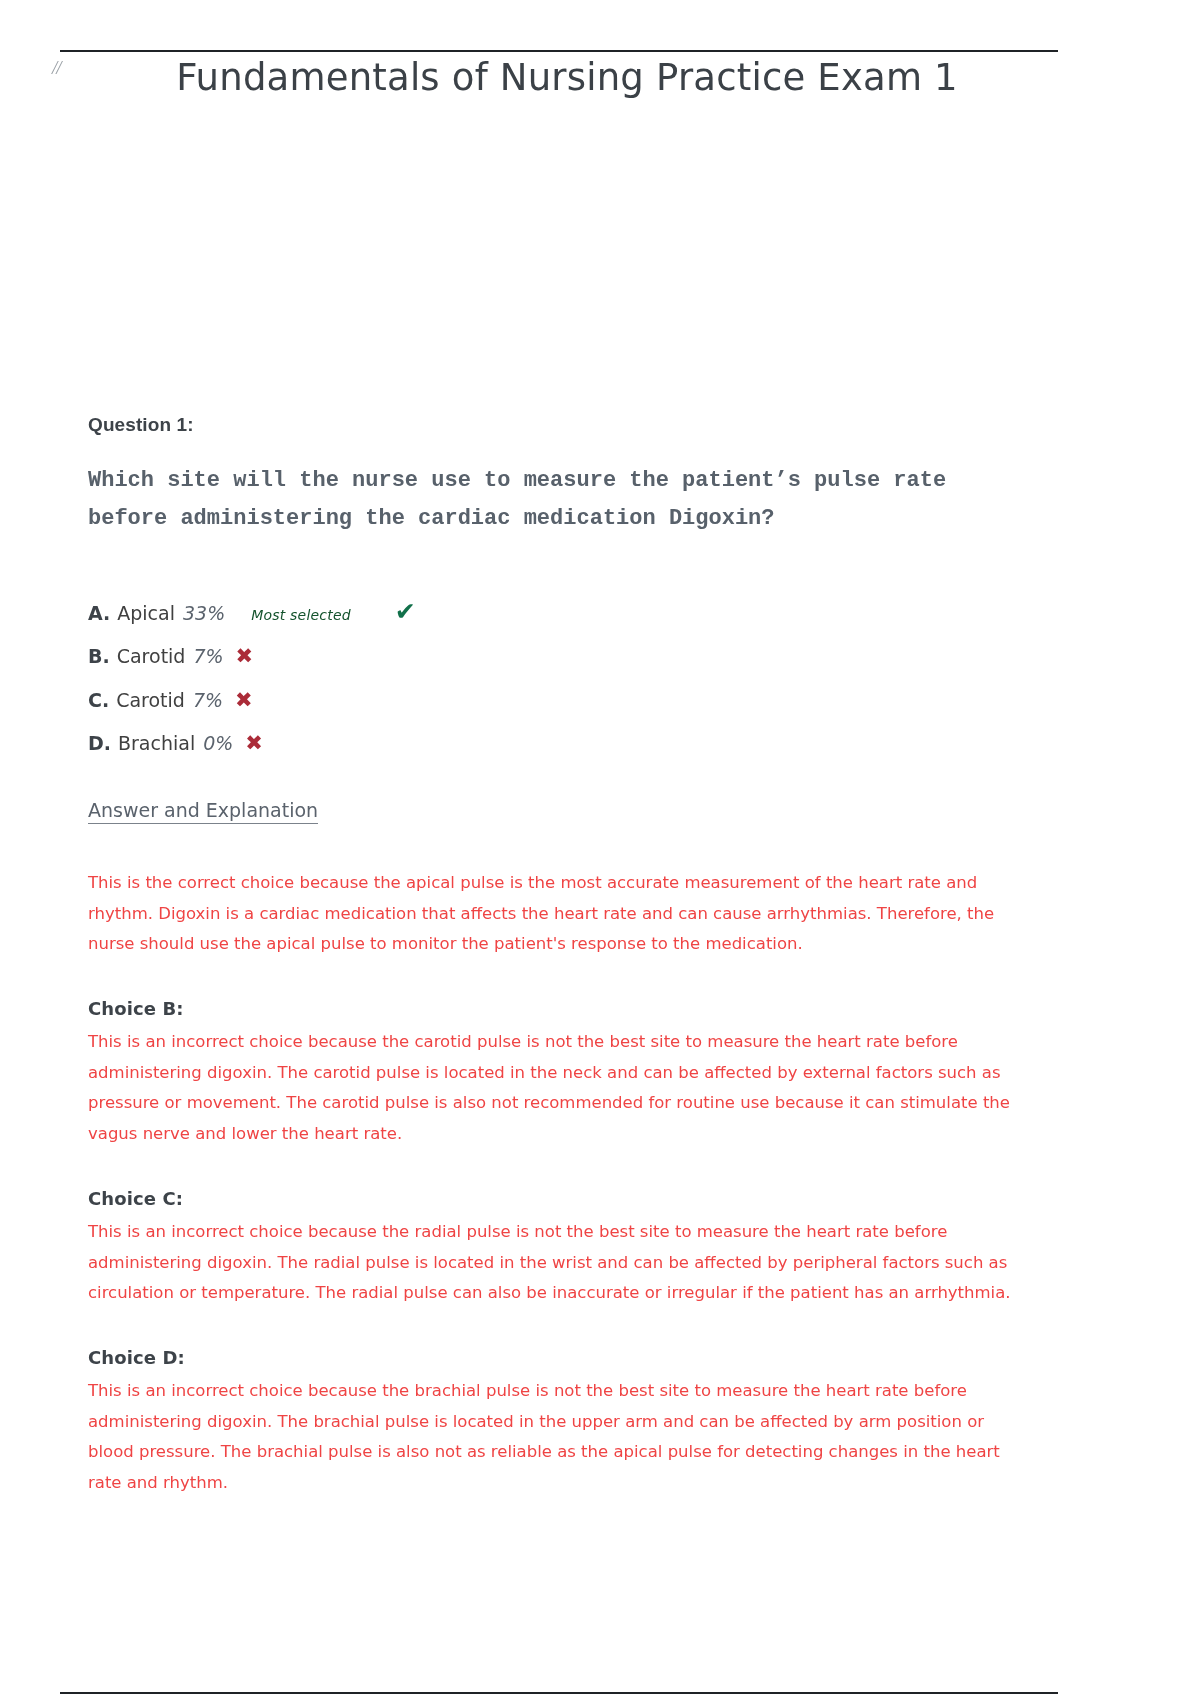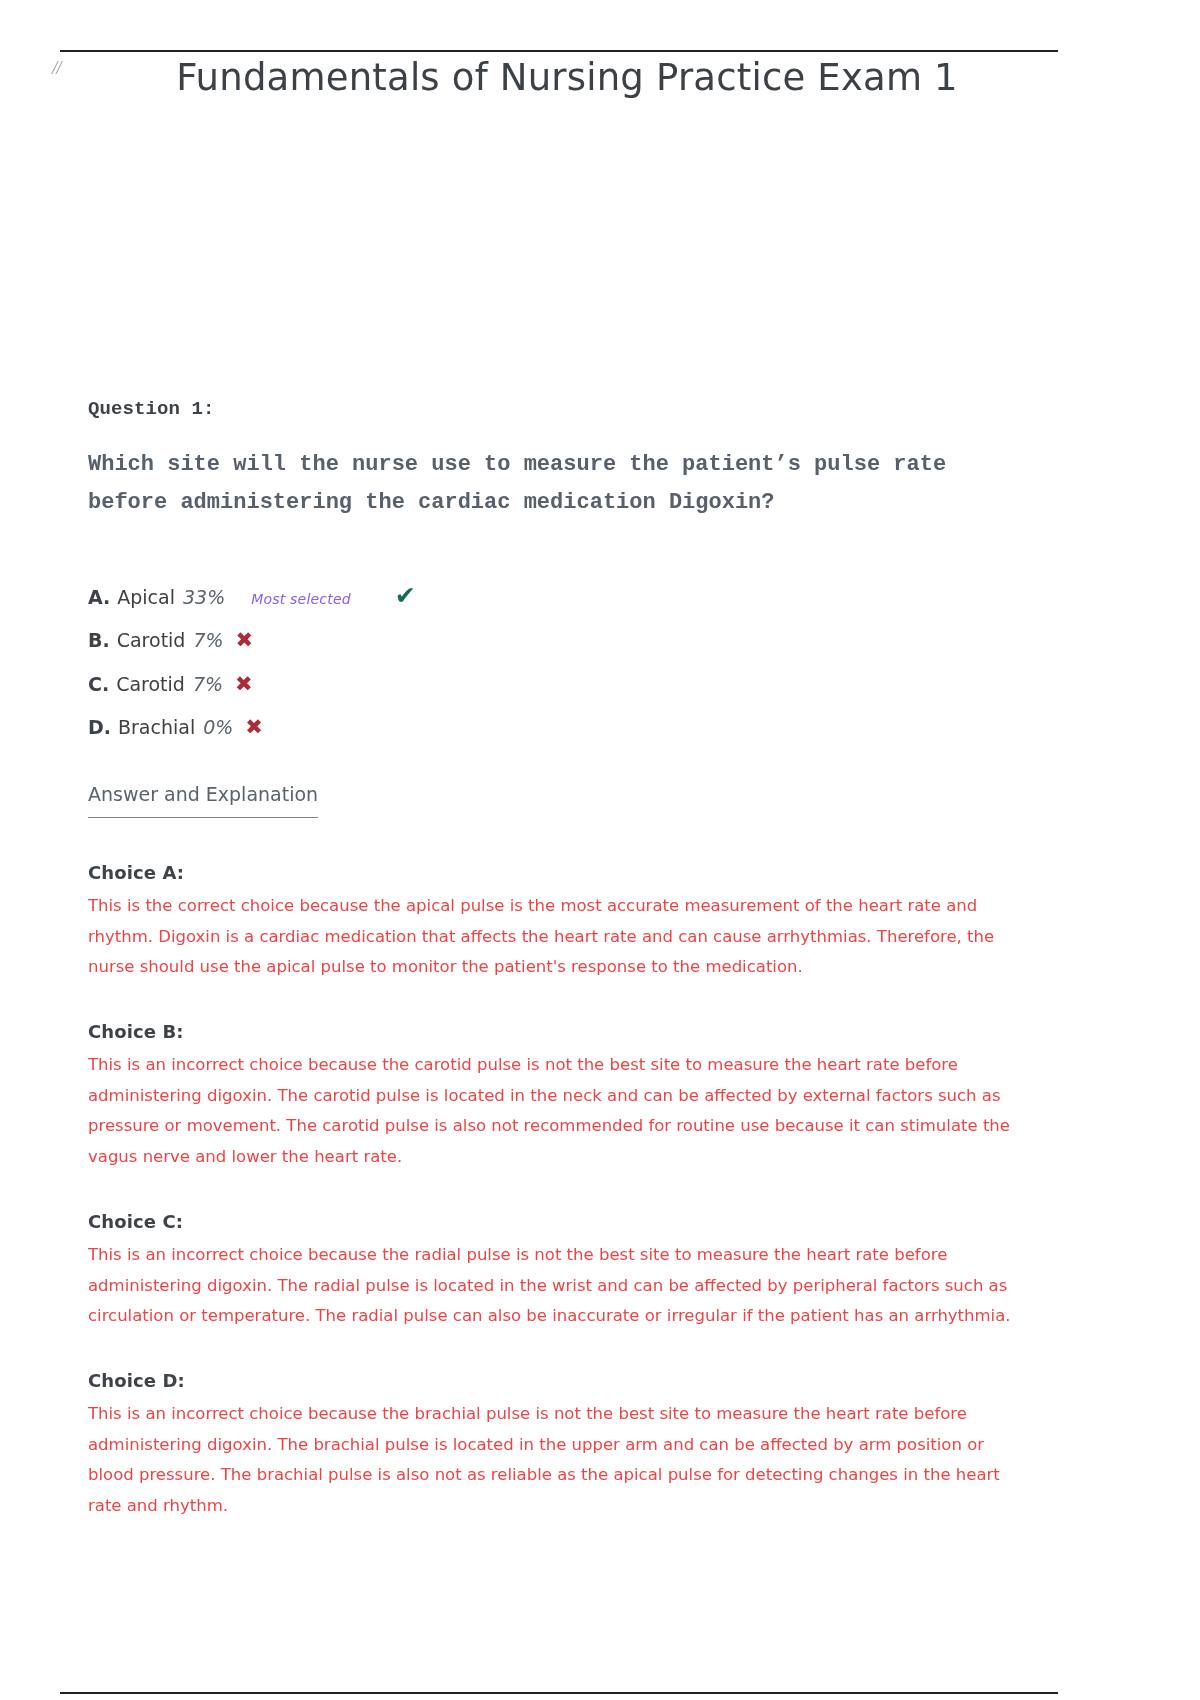--- a/index.html
+++ b/index.html
@@ -66,25 +66,25 @@
 
   
   .content {
     position: absolute;
     left: 88px;
     top: 398px;
     width: 940px;
   }
 
   .q-number {
-    font-family: Liberation Mono, monospace;
+    font-family: Liberation Sans, sans-serif;
     font-size: 19px;
     font-weight: 700;
     color: #3d4349;
-    margin: 0 0 26px 0;
+    margin: 16px 0 26px 0;
     letter-spacing: 0.1px;
   }
 
   .q-text {
     font-family: Liberation Mono, monospace;
     font-size: 22px;
     font-weight: 700;
     color: #58616b;
     line-height: 1.72;
     margin: 0 0 36px 0;
@@ -119,21 +119,21 @@
   }
   .choice-pct {
     font-style: italic;
     font-weight: 400;
     color: #5b636d;
     flex: 0 0 auto;
   }
   .choice-badge {
     font-style: italic;
     font-size: 14px;
-    color: #8b5cf6;
+    color: #14532d;
     margin-left: 26px;
     flex: 0 0 auto;
     letter-spacing: 0.2px;
     margin-top: 32px;
   }
   .mark {
     margin-left: 12px;
     flex: 0 0 auto;
     font-size: 22px;
     line-height: 1;
@@ -150,21 +150,21 @@
   }
 
   
   .answer-link {
     display: inline-block;
     font-family: "DejaVu Sans", sans-serif;
     font-size: 19px;
     color: #5a626c;
     text-decoration: none;
     border-bottom: 1.5px solid #7b828b;
-    padding-bottom: 12px;
+    padding-bottom: 2px;
     margin: 16px 0 44px 0;
     cursor: pointer;
   }
 
   
   .explanation-block {
     margin: 0 0 38px 0;
   }
   .explanation-block:last-child { margin-bottom: 0; margin-top: 8px; }
 
@@ -232,21 +232,20 @@
         <span class="choice-text">Brachial</span>
         <span class="choice-pct">0%</span>
         <span class="mark mark-wrong">✖</span>
       </li>
 
     </ul>
 
     <a class="answer-link" href="#">Answer and Explanation</a>
 
     <div class="explanation-block">
-      <div class="exp-heading">Choice A:</div>
       <p class="exp-body">This is the correct choice because the apical pulse is the most accurate measurement of the heart rate and rhythm. Digoxin is a cardiac medication that affects the heart rate and can cause arrhythmias. Therefore, the nurse should use the apical pulse to monitor the patient's response to the medication.</p>
     </div>
 
     <div class="explanation-block">
       <div class="exp-heading">Choice B:</div>
       <p class="exp-body">This is an incorrect choice because the carotid pulse is not the best site to measure the heart rate before administering digoxin. The carotid pulse is located in the neck and can be affected by external factors such as pressure or movement. The carotid pulse is also not recommended for routine use because it can stimulate the vagus nerve and lower the heart rate.</p>
     </div>
 
     <div class="explanation-block">
       <div class="exp-heading">Choice C:</div>

